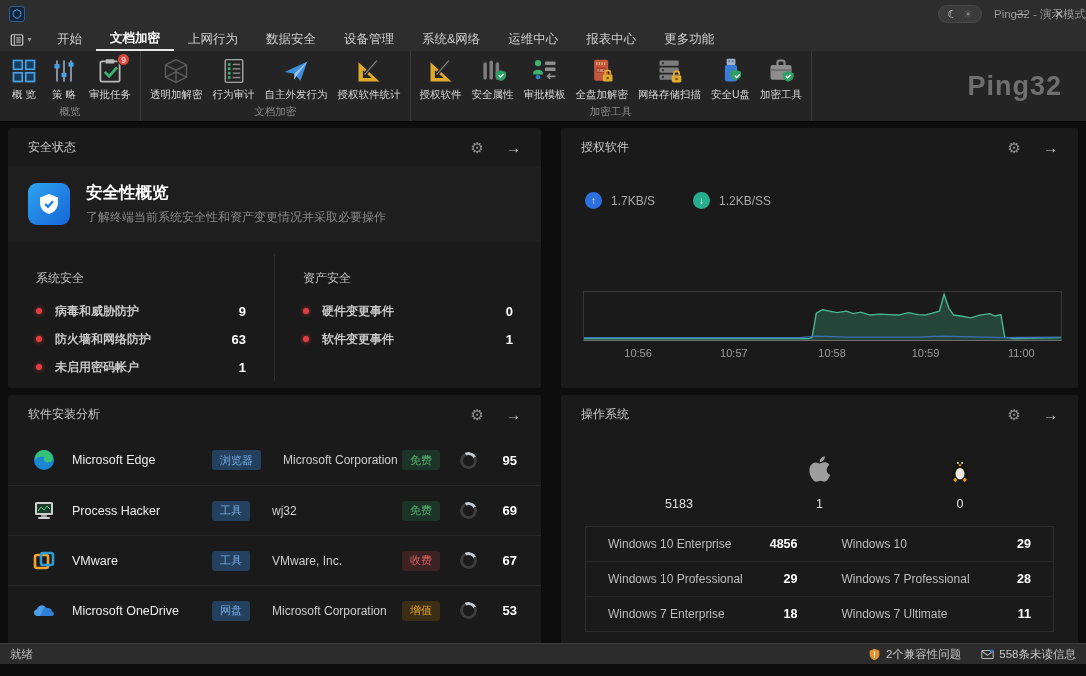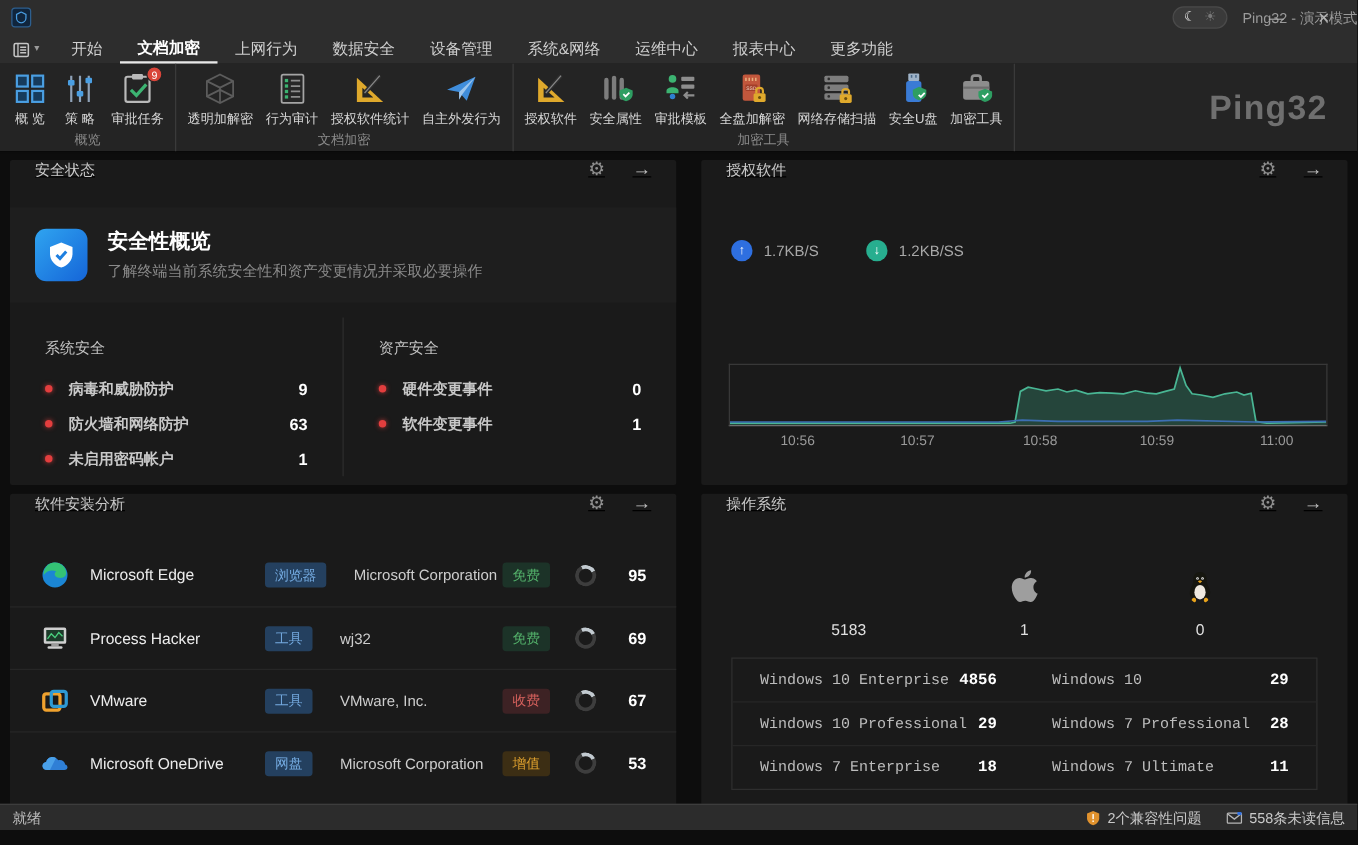--- a/index.html
+++ b/index.html
@@ -48,21 +48,21 @@
   .ribbon-logo { margin-left:auto; align-self:center; padding-right:24px; font-size:27px; font-weight:bold;
     color:#6f6f6f; letter-spacing:1px; }
 
   
   .content { position:absolute; top:123px; left:0; right:0; bottom:21px; background:#0d0d0d; }
   .panel { position:absolute; background:#1a1a1a; border-radius:2px; }
   .panel-security { left:8px;  top:5px;   width:533px; height:260px; }
   .panel-network  { left:561px; top:5px;  width:517px; height:260px; }
   .panel-software { left:8px;  top:272px; width:533px; height:250px; }
   .panel-os       { left:561px; top:272px; width:517px; height:250px; }
-  .panel-head { display:flex; align-items:flex-start; height:38px; padding:0 20px;text-decoration:underline; }
+  .panel-head { display:flex; align-items:center; height:38px; padding:0 20px; }
   .panel-title { font-size:12px; color:#c9c9c9; }
   .panel-head-icons { margin-left:auto; display:flex; align-items:center; gap:22px; }
   .gear { color:#8f8f8f; font-size:15px; line-height:1; }
   .goto { color:#c5c5c5; font-size:15px; line-height:1; }
 
   
   .hero { display:flex; align-items:center; gap:16px; background:#1e1e1e; padding:16px 20px; height:76px; }
   .hero-badge { width:42px; height:42px; border-radius:9px; background:linear-gradient(135deg,#2fa4f0,#1565d8);
     display:flex; align-items:center; justify-content:center; }
   .hero-badge svg { width:24px; height:24px; }
@@ -115,21 +115,21 @@
   .os-platforms { display:flex; justify-content:space-between; padding:14px 78px 0 78px; }
   .os-plat { display:flex; flex-direction:column; align-items:center; gap:12px; width:80px; }
   .os-plat-icon { height:38px; display:flex; align-items:flex-end; justify-content:center; }
   .win-logo { display:grid; grid-template-columns:16px 16px; grid-template-rows:16px 16px; gap:2px; }
   .win-logo span { background:#21aae4; }
   .os-count { font-size:12.5px; color:#e0e0e0; }
   .os-table { position:absolute; left:24px; right:24px; top:131px; bottom:13px;
     border:1px solid #2e2e2e; display:flex; flex-direction:column; }
   .os-trow { flex:1; display:flex; }
   .os-trow + .os-trow { border-top:1px solid #262626; }
-  .os-cell { flex:1; display:flex; align-items:center; padding:0 22px;font-family:Liberation Mono, monospace; }
+  .os-cell { flex:1; display:flex; align-items:center; padding:0 22px; }
   .os-cell-label { font-size:12px; color:#bdbdbd; }
   .os-cell-value { margin-left:auto; font-size:12.5px; font-weight:bold; color:#fff; }
 
   
   .statusbar { position:absolute; left:0; right:0; bottom:12px; height:21px; background:#2c2c2c;
     border-top:1px solid #3d3d3d; display:flex; align-items:center; padding:0 10px; }
   .status-left { font-size:11.5px; color:#bdbdbd; }
   .status-right { margin-left:auto; display:flex; align-items:center; gap:20px; }
   .status-item { display:flex; align-items:center; gap:5px; font-size:11.5px; color:#c9c9c9; }
   .status-item svg { width:13px; height:13px; }
@@ -258,36 +258,36 @@
                   <line x1="14.5" y1="18.5" x2="23" y2="18.5"></line>
                   <line x1="14.5" y1="23.5" x2="23" y2="23.5"></line>
                 </g>
               </svg>
           </div>
           <div class="rbtn-label">行为审计</div>
         </div>
         <div class="rbtn">
           <div class="rbtn-icon">
             <svg viewBox="0 0 32 32">
+                <path d="M3 17 L29 5 L21 27 L14 19 Z" fill="#3f8ddb"></path>
+                <path d="M29 5 L14 19 L14 26 L17 21" fill="#9cc6ee"></path>
+              </svg>
+          </div>
+          <div class="rbtn-label">自主外发行为</div>
+        </div>
+        <div class="rbtn">
+          <div class="rbtn-icon">
+            <svg viewBox="0 0 32 32">
                 <path d="M4 28 L28 28 L4 6 Z" fill="#dfa92c"></path>
                 <path d="M9 24 L19 24 L9 15 Z" fill="#242424"></path>
                 <line x1="25" y1="4" x2="11" y2="20" stroke="#2d2d2d" stroke-width="4"></line>
                 <line x1="25" y1="4" x2="11" y2="20" stroke="#888" stroke-width="1.2"></line>
               </svg>
           </div>
           <div class="rbtn-label">授权软件统计</div>
-        </div>
-        <div class="rbtn">
-          <div class="rbtn-icon">
-            <svg viewBox="0 0 32 32">
-                <path d="M3 17 L29 5 L21 27 L14 19 Z" fill="#3f8ddb"></path>
-                <path d="M29 5 L14 19 L14 26 L17 21" fill="#9cc6ee"></path>
-              </svg>
-          </div>
-          <div class="rbtn-label">自主外发行为</div>
         </div>
       </div>
       <div class="rgroup-label">文档加密</div>
     </div>
 
     <div class="rgroup">
       <div class="rgroup-buttons">
         <div class="rbtn">
           <div class="rbtn-icon">
             <svg viewBox="0 0 32 32">

